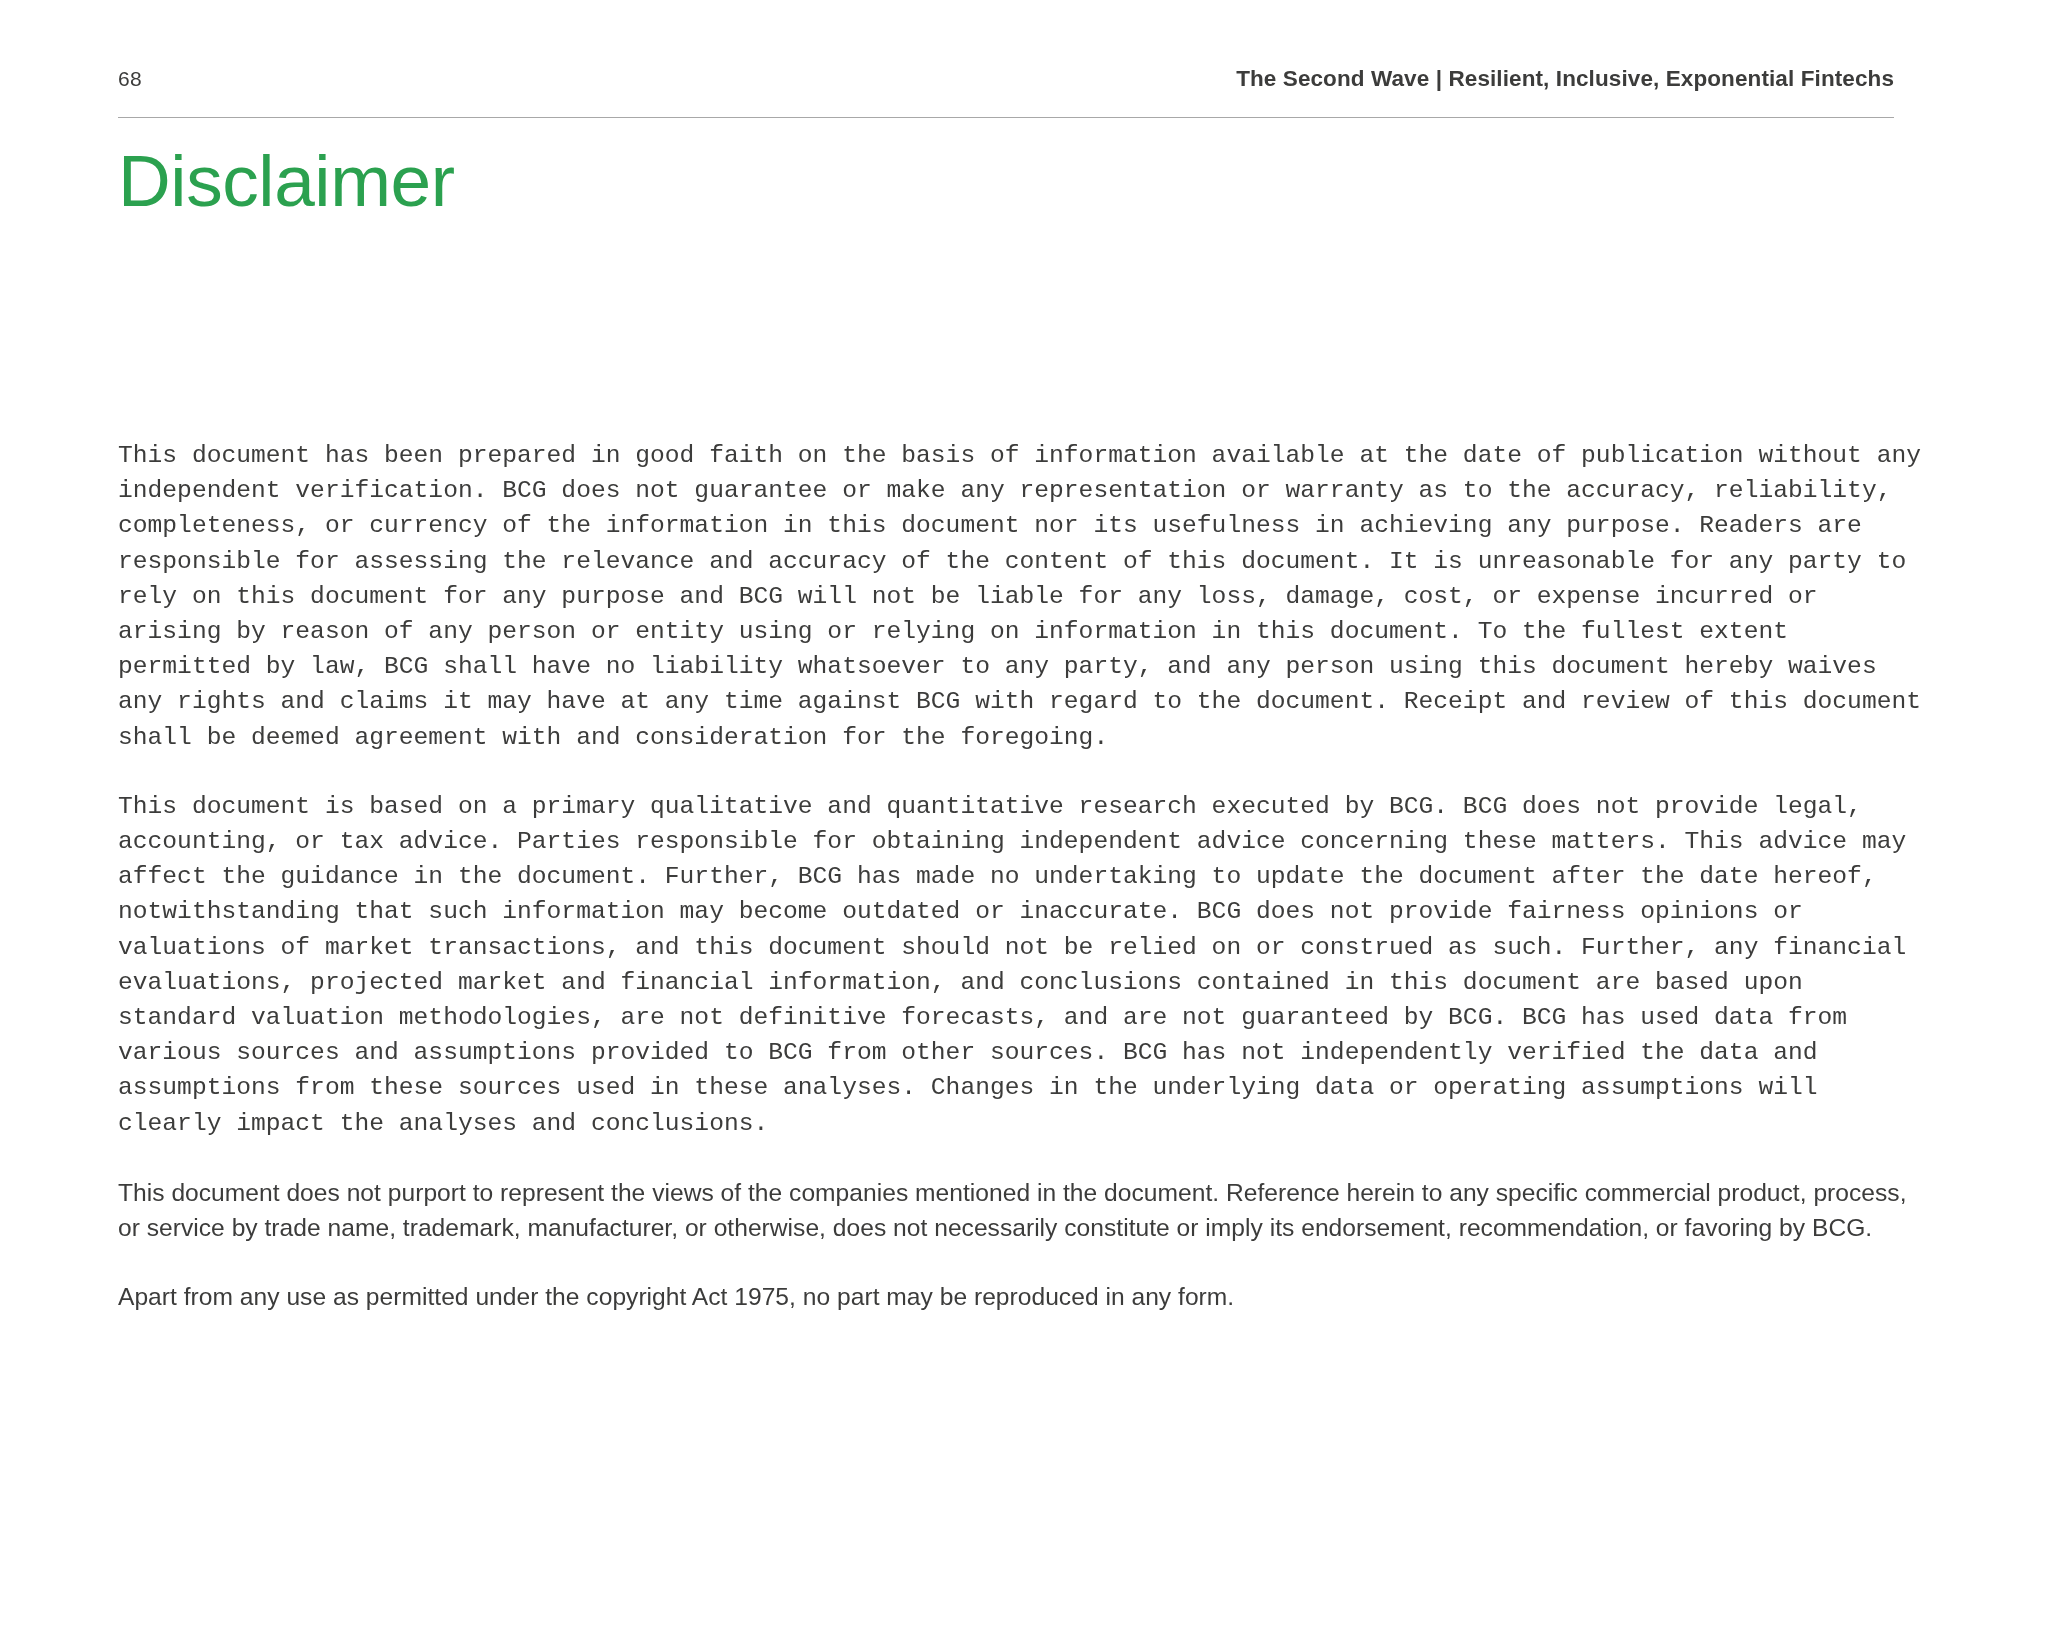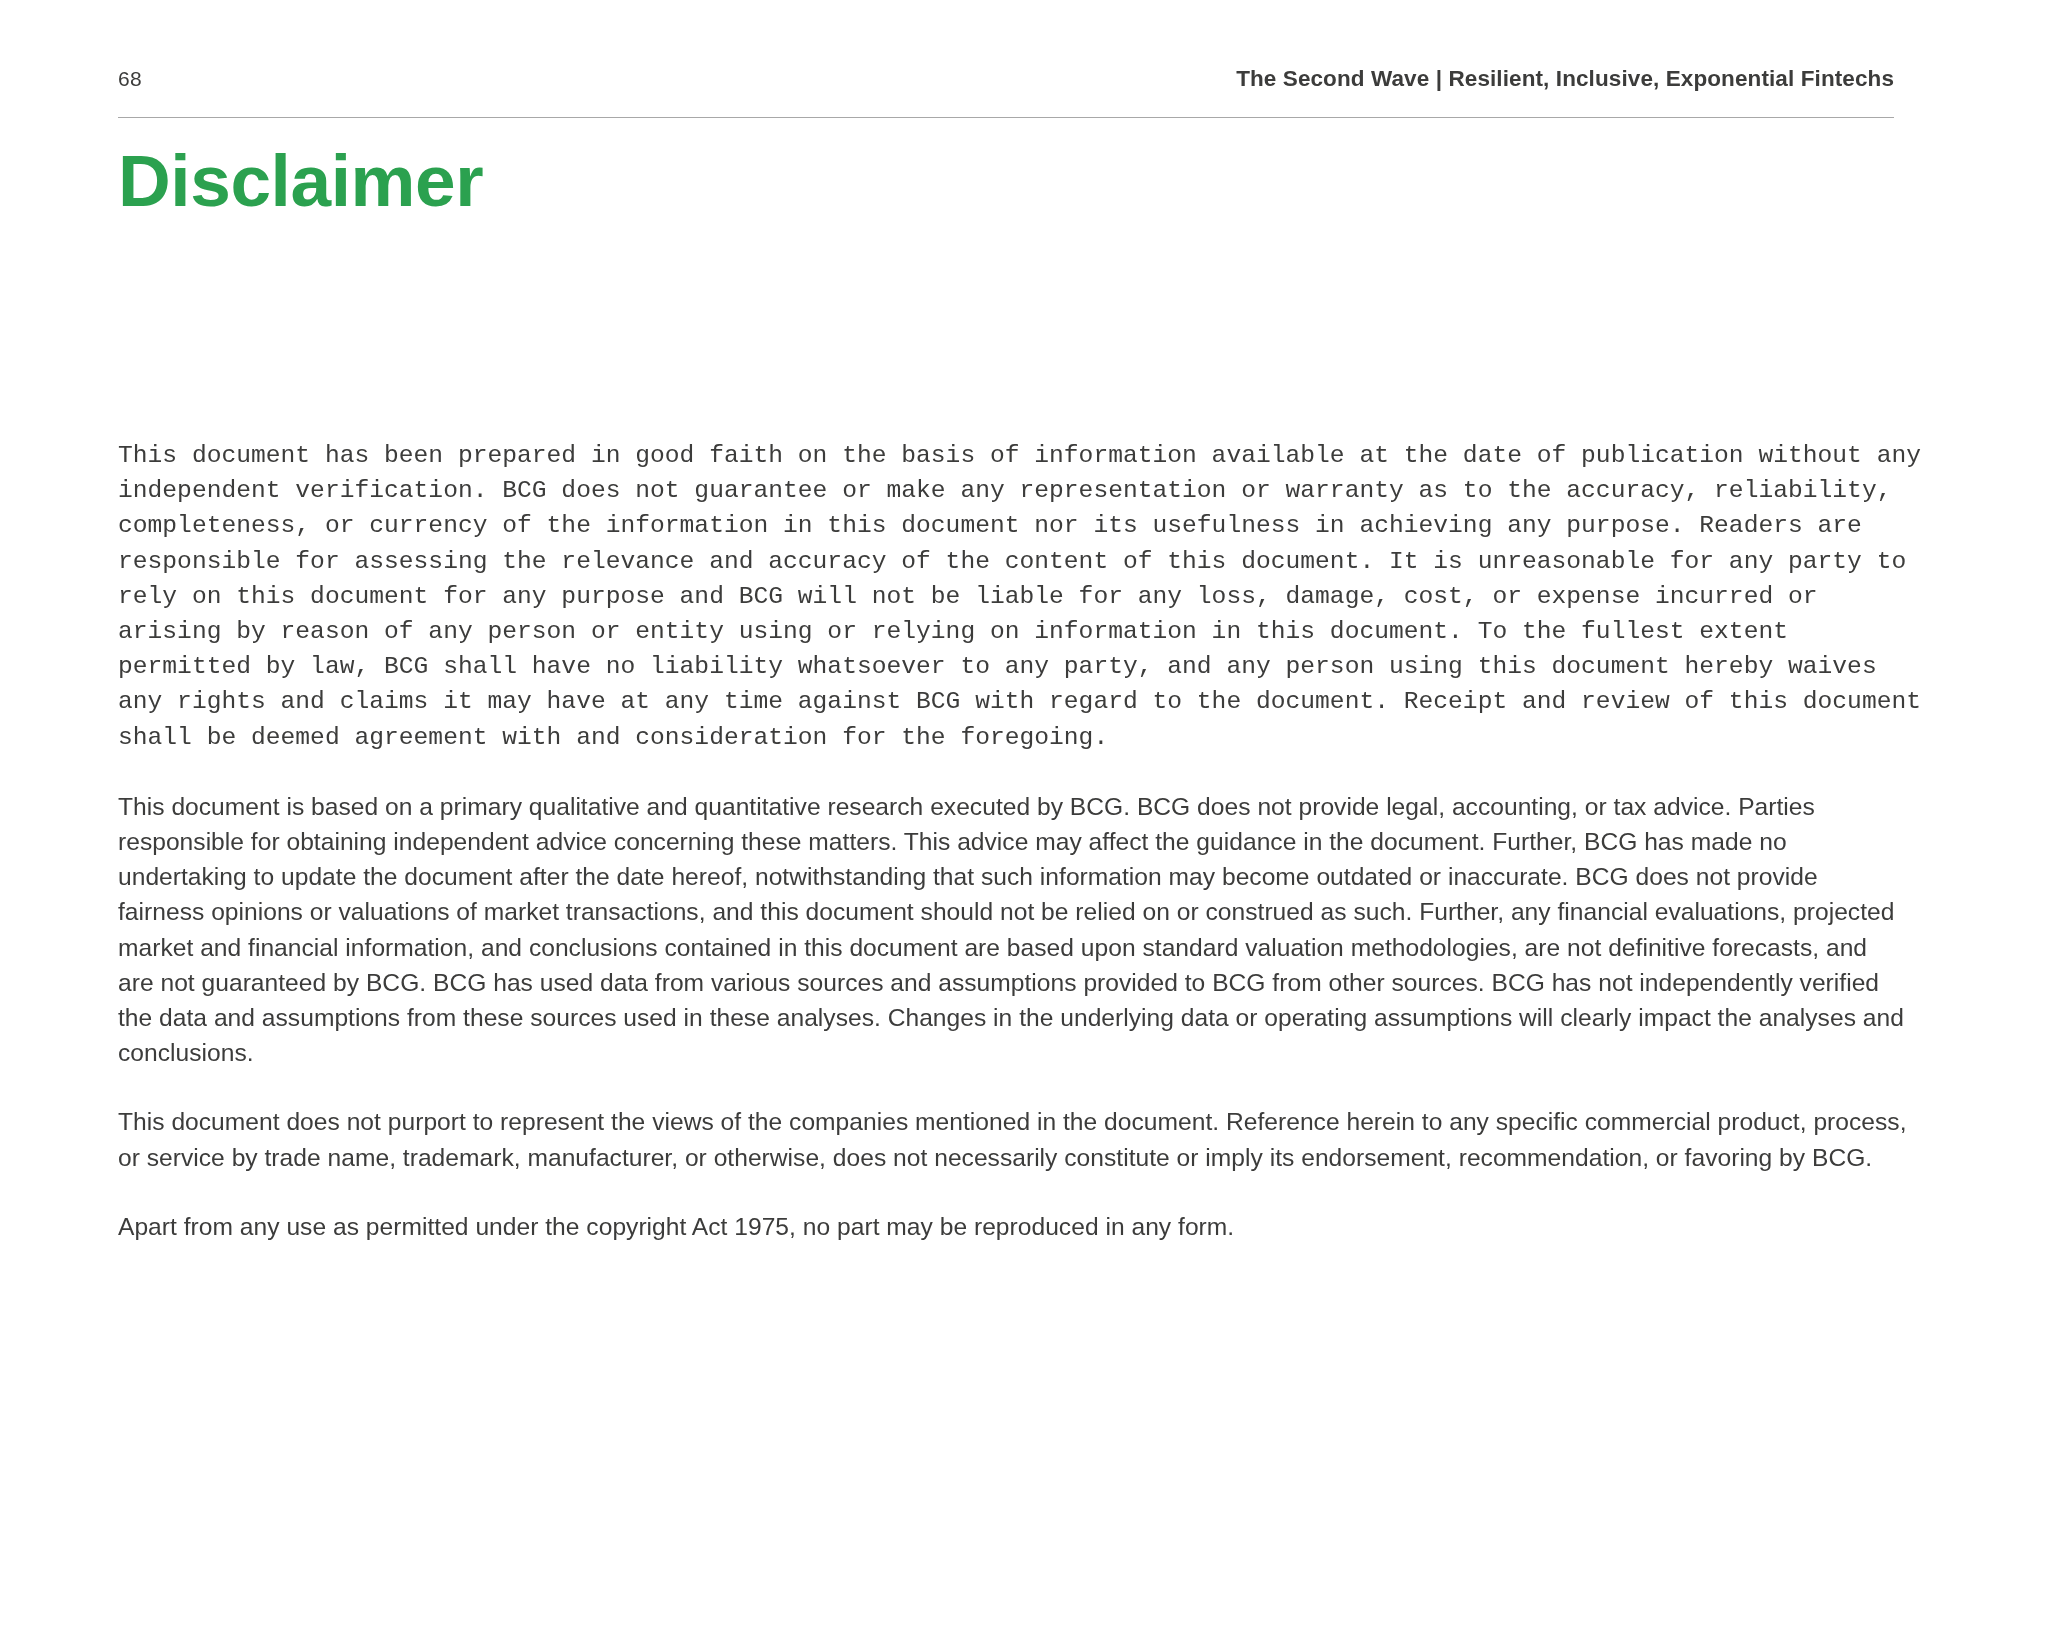--- a/index.html
+++ b/index.html
@@ -56,21 +56,21 @@
     height: 1px;
     background: #a8a8a8;
   }
 
   
   .page-title {
     position: absolute;
     top: 140px;
     left: 118px;
     font-size: 73px;
-    font-weight: 700;
+    font-weight: 400;
     color: #2ba14f;
     letter-spacing: -0.4px;
     line-height: 1.12;
     margin: 0;
   }
 
   
   .body-copy {
     position: absolute;
     top: 438px;
@@ -86,21 +86,21 @@
     letter-spacing: 0.02px;
     text-align: left;
   }
 
   .body-copy p:last-child {
     margin-bottom: 0;
   }
 
   
   .p1 { width: 1812px; font-family: Liberation Mono, monospace; }
-  .p2 { width: 1790px; }
+  .p2 { width: 1790px; font-family: Liberation Mono, monospace; }
   .p3 { width: 1810px; }
   .p4 { width: 1812px; }
 
   
   .left-edge {
     position: absolute;
     left: 0;
     top: 0;
     width: 118px;
     height: 1638px;

